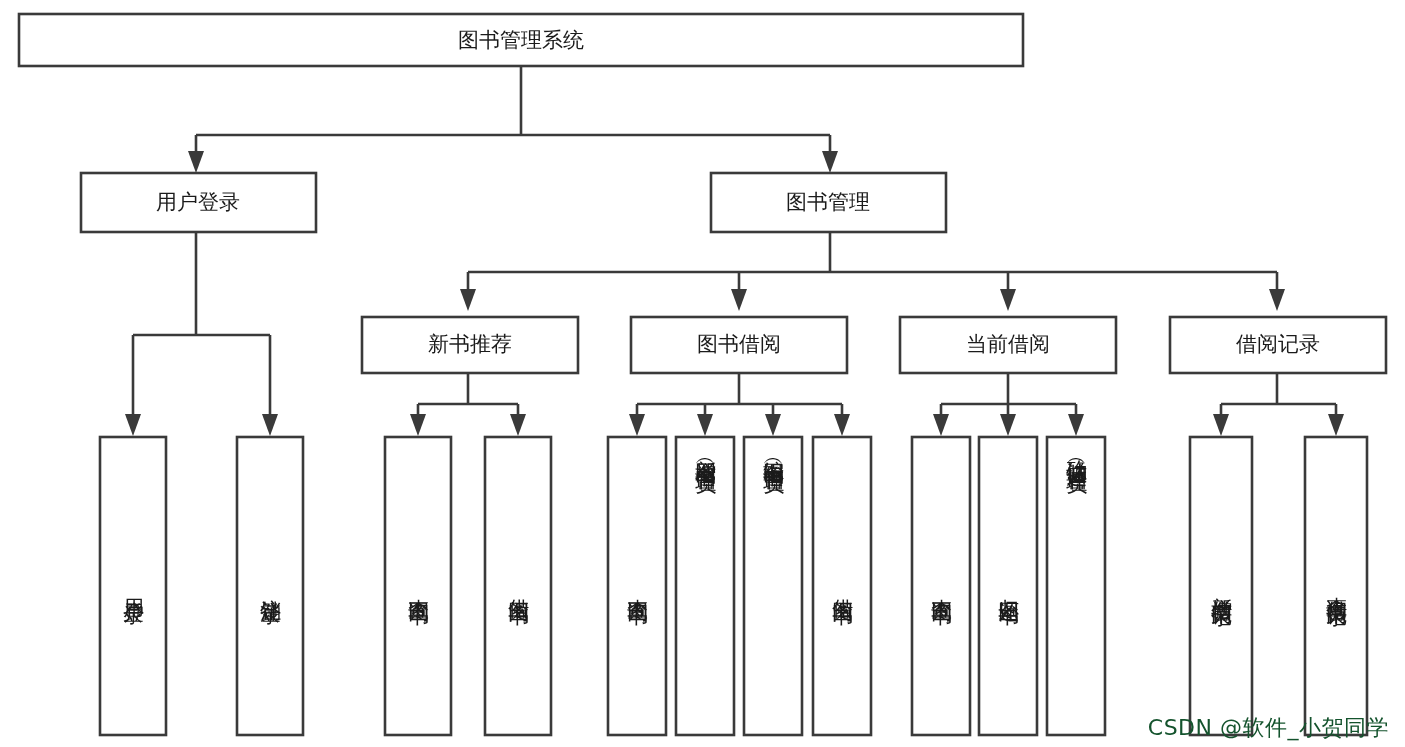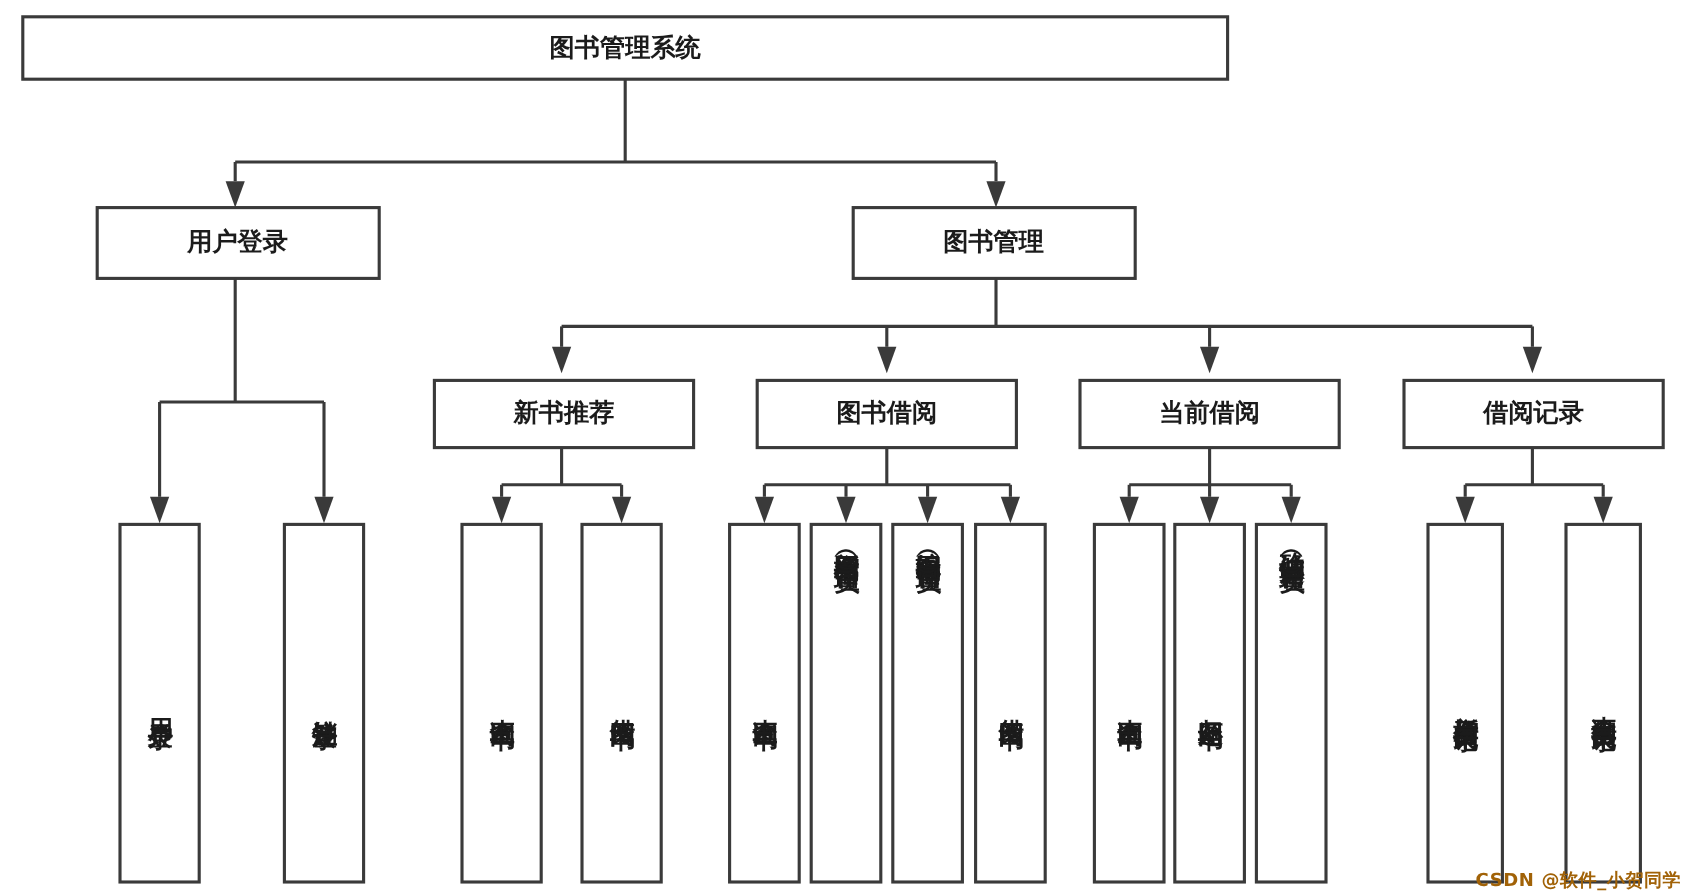--- a/index.html
+++ b/index.html
@@ -12,21 +12,20 @@
     width: 1405px;
     height: 747px;
     font-family: "DejaVu Sans", "Liberation Sans", sans-serif;
     overflow: hidden;
   }
   #diagram-root {
     position: relative;
     width: 1405px;
     height: 747px;
     background: #ffffff;
-    font-weight: bold;
   }
   svg.diagram-canvas {
     display: block;
     width: 1405px;
     height: 747px;
   }
   .node-box {
     fill: #ffffff;
     stroke: #3a3a3a;
     stroke-width: 2.6;
@@ -66,25 +65,25 @@
     font-family: "DejaVu Sans", "Liberation Sans", sans-serif;
     font-size: 21px;
     line-height: 1.22;
     letter-spacing: 2px;
     color: #1b1b1b;
     white-space: nowrap;
     text-align: center;
   }
   .watermark {
     position: absolute;
-    right: 4px;
+    right: 16px;
     bottom: 4px;
     font-family: "DejaVu Sans", "Liberation Sans", sans-serif;
-    font-size: 15px;
-    color: #a16207;
+    font-size: 22px;
+    color: #14532d;
     white-space: nowrap;
     letter-spacing: 0.5px;
   }
 </style>
 </head>
 <body>
 
 <div id="diagram-root">
 
   <svg class="diagram-canvas" viewBox="0 0 1405 747" xmlns="http://www.w3.org/2000/svg">

